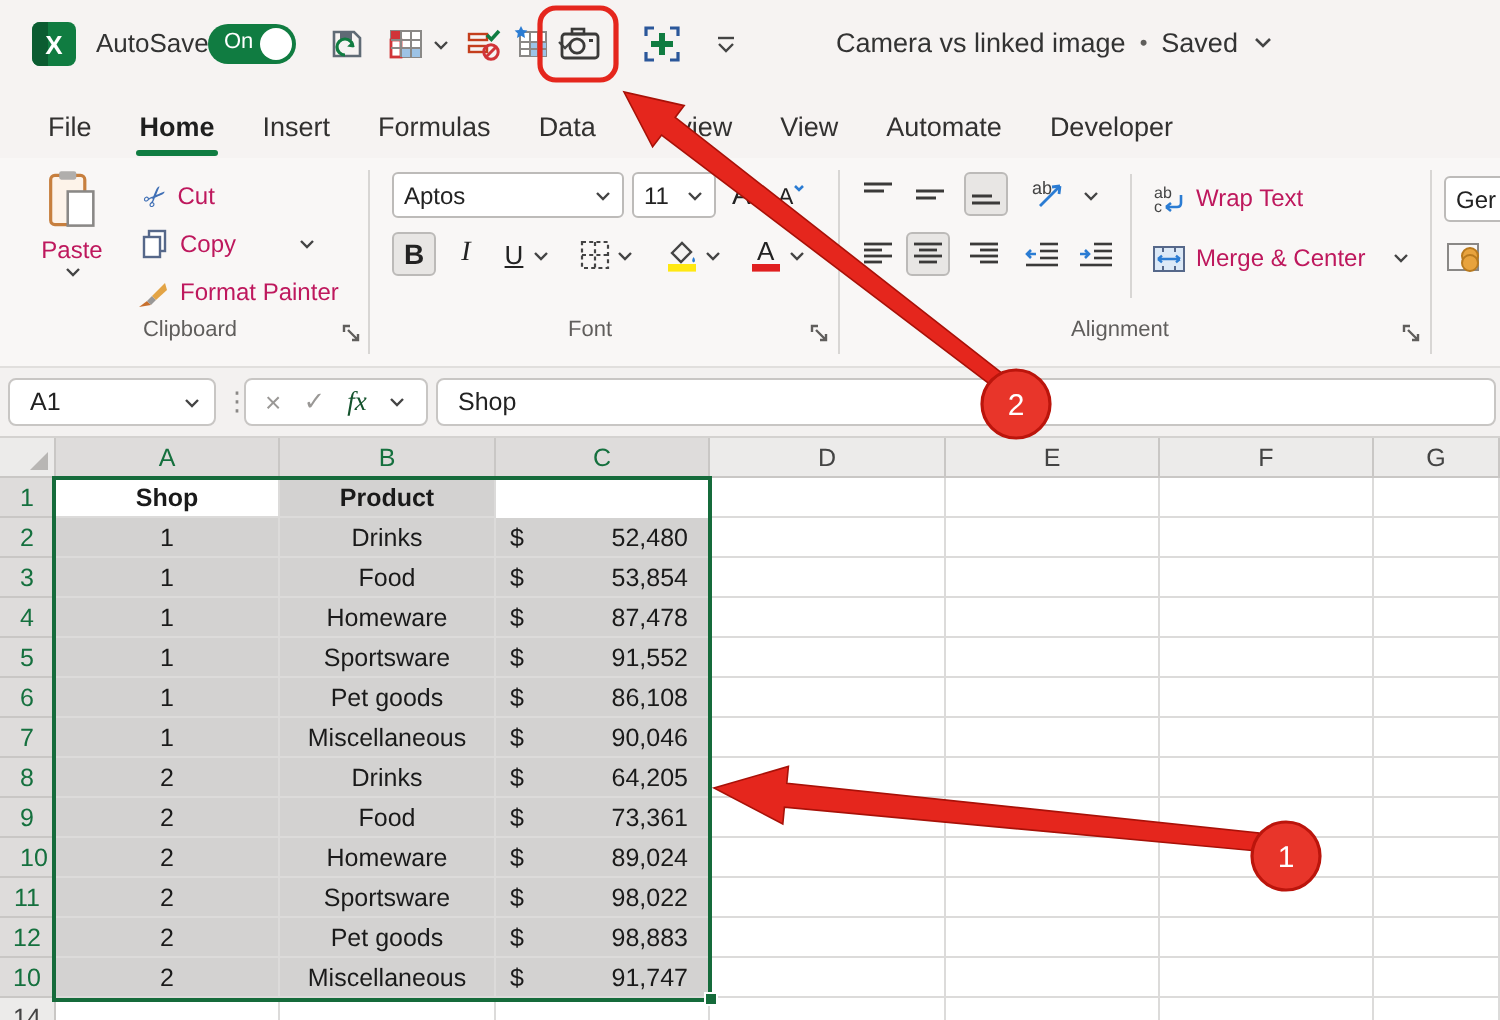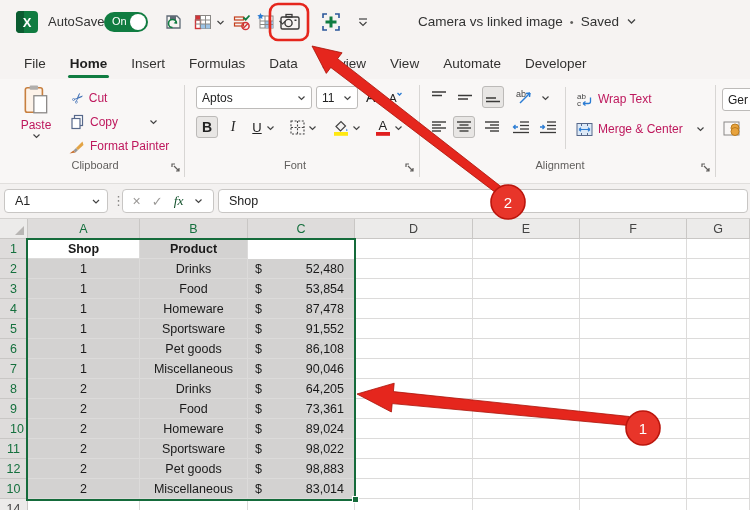--- a/index.html
+++ b/index.html
@@ -567,21 +567,21 @@
       </div>
       <div class="cell" style="left: 355px; top: 240px; width: 118px; height: 20px;"></div>
       <div class="cell" style="left: 473px; top: 240px; width: 107px; height: 20px;"></div>
       <div class="cell" style="left: 580px; top: 240px; width: 107px; height: 20px;"></div>
       <div class="cell" style="left: 687px; top: 240px; width: 63px; height: 20px;"></div>
       <div class="hc sel" style="left: 0px; top: 260px; width: 28px; height: 20px;">10</div>
       <div class="cell in-sel" style="left: 28px; top: 260px; width: 112px; height: 20px;">2</div>
       <div class="cell in-sel" style="left: 140px; top: 260px; width: 108px; height: 20px;">Miscellaneous</div>
       <div class="cell in-sel accounting" style="left: 248px; top: 260px; width: 107px; height: 20px;">
         <span>$</span>
-        <span>83,014</span>
+        <span>91,747</span>
       </div>
       <div class="cell" style="left: 355px; top: 260px; width: 118px; height: 20px;"></div>
       <div class="cell" style="left: 473px; top: 260px; width: 107px; height: 20px;"></div>
       <div class="cell" style="left: 580px; top: 260px; width: 107px; height: 20px;"></div>
       <div class="cell" style="left: 687px; top: 260px; width: 63px; height: 20px;"></div>
       <div class="hc" style="left: 0px; top: 280px; width: 28px; height: 20px;">14</div>
       <div class="cell" style="left: 28px; top: 280px; width: 112px; height: 20px;"></div>
       <div class="cell" style="left: 140px; top: 280px; width: 108px; height: 20px;"></div>
       <div class="cell" style="left: 248px; top: 280px; width: 107px; height: 20px;"></div>
       <div class="cell" style="left: 355px; top: 280px; width: 118px; height: 20px;"></div>

